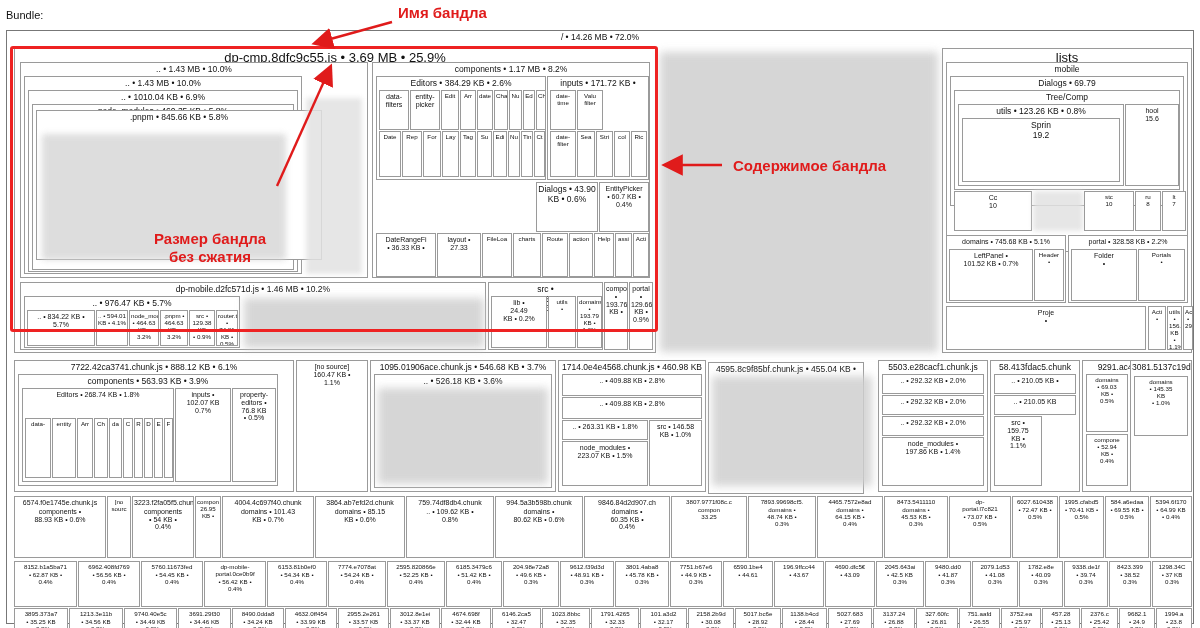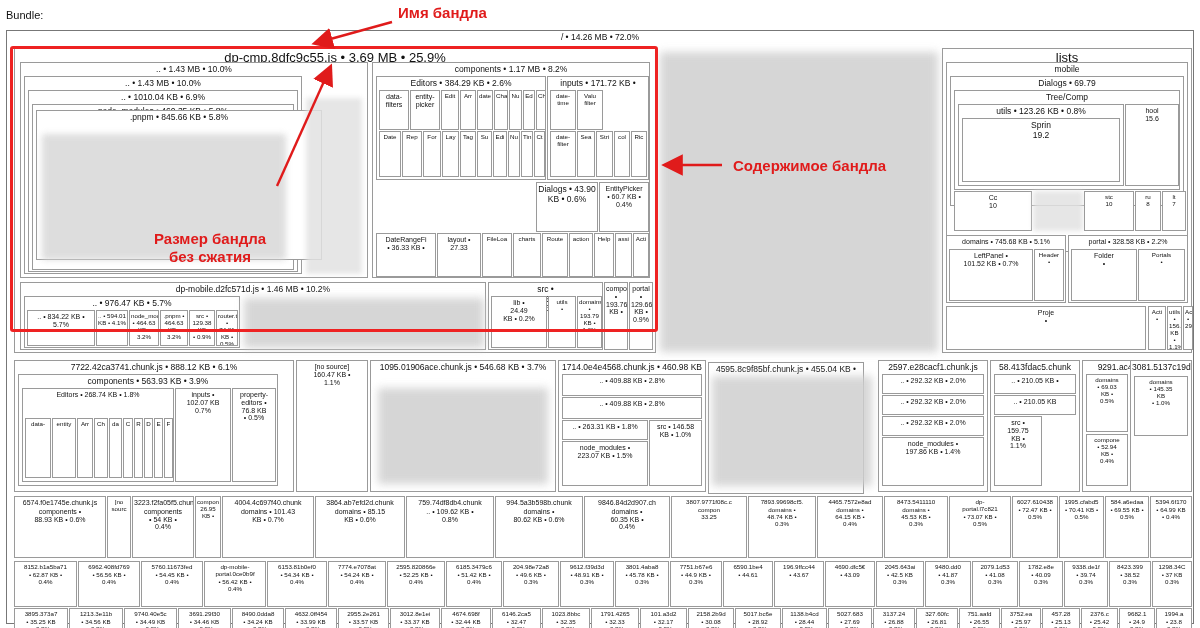--- a/index.html
+++ b/index.html
@@ -467,20 +467,23 @@
     </div>
     <div class="node tiny" style="left:290px; top:330px; width:72px; height:132px;">
       <span class="cap">[no source]
 160.47 KB •
 1.1%</span>
     </div>
 
     <div class="node" style="left:364px; top:330px; width:186px; height:132px;">
       <span class="cap">1095.01906ace.chunk.js • 546.68 KB • 3.7%</span>
     </div>
+    <div class="node" style="left:368px; top:344px; width:178px; height:114px;">
+      <span class="cap">.. • 526.18 KB • 3.6%</span>
+    </div>
     <div class="blur b2" style="left:372px; top:358px; width:170px; height:96px;"></div>
 
     <div class="node" style="left:552px; top:330px; width:148px; height:132px;">
       <span class="cap">1714.0e4e4568.chunk.js • 460.98 KB •</span>
     </div>
     <div class="node tiny" style="left:556px; top:344px; width:140px; height:22px;">
       <span class="cap">.. • 409.88 KB • 2.8%</span>
     </div>
     <div class="node tiny" style="left:556px; top:367px; width:140px; height:22px;">
       <span class="cap">.. • 409.88 KB • 2.8%</span>
@@ -496,21 +499,21 @@
       <span class="cap">node_modules •
 223.07 KB • 1.5%</span>
     </div>
 
     <div class="node" style="left:702px; top:332px; width:156px; height:132px;">
       <span class="cap">4595.8c9f85bf.chunk.js • 455.04 KB •</span>
     </div>
     <div class="blur b2" style="left:706px; top:346px; width:160px; height:110px;"></div>
 
     <div class="node" style="left:872px; top:330px; width:110px; height:132px;">
-      <span class="cap">2597.e28cacf1.chunk.js</span>
+      <span class="cap">5503.e28cacf1.chunk.js</span>
     </div>
     <div class="node tiny" style="left:876px; top:344px; width:102px; height:20px;">
       <span class="cap">.. • 292.32 KB • 2.0%</span>
     </div>
     <div class="node tiny" style="left:876px; top:365px; width:102px; height:20px;">
       <span class="cap">.. • 292.32 KB • 2.0%</span>
     </div>
     <div class="node tiny" style="left:876px; top:386px; width:102px; height:20px;">
       <span class="cap">.. • 292.32 KB • 2.0%</span>
     </div>

